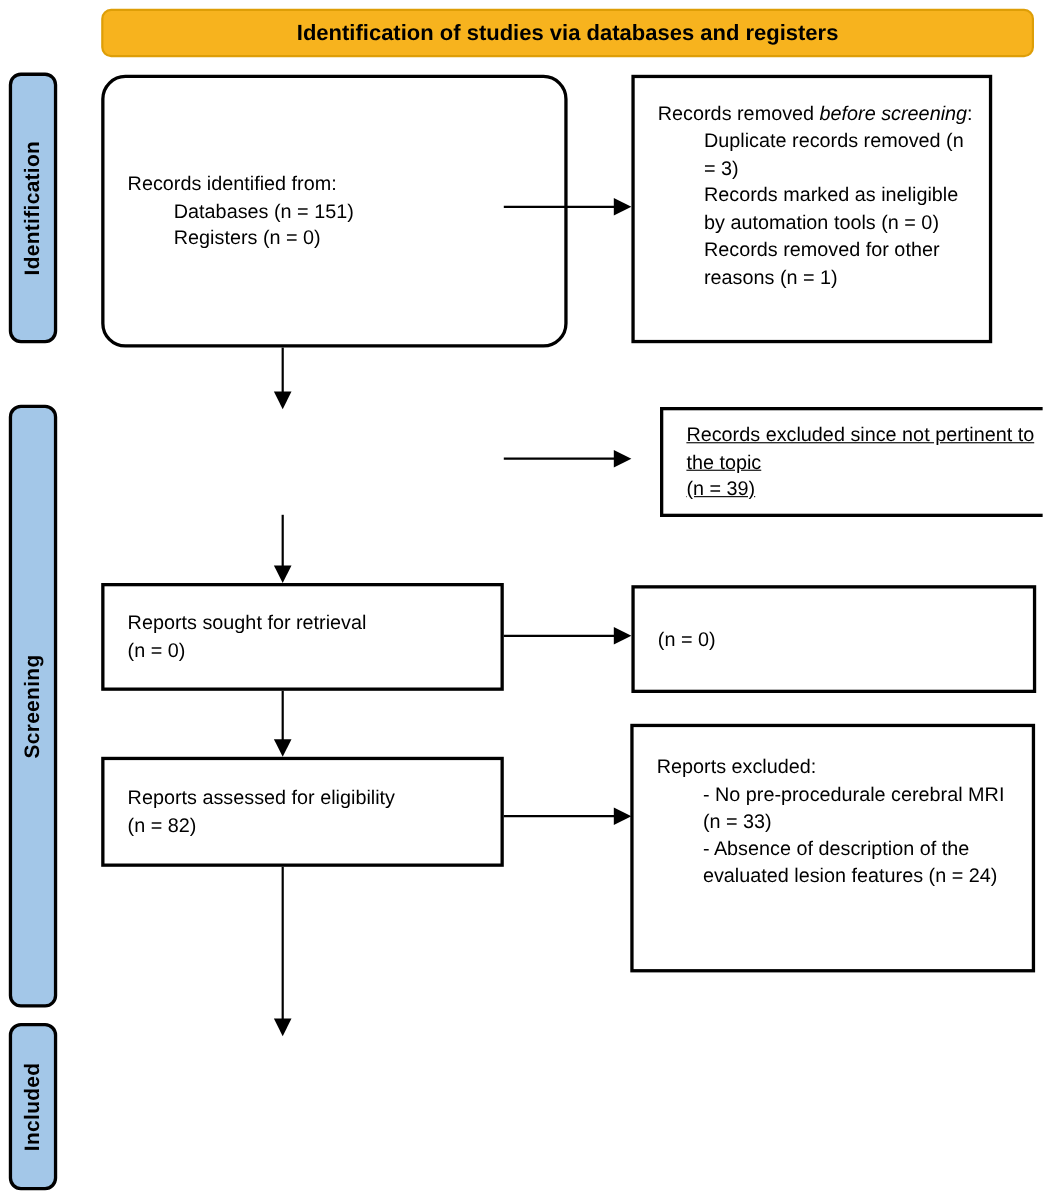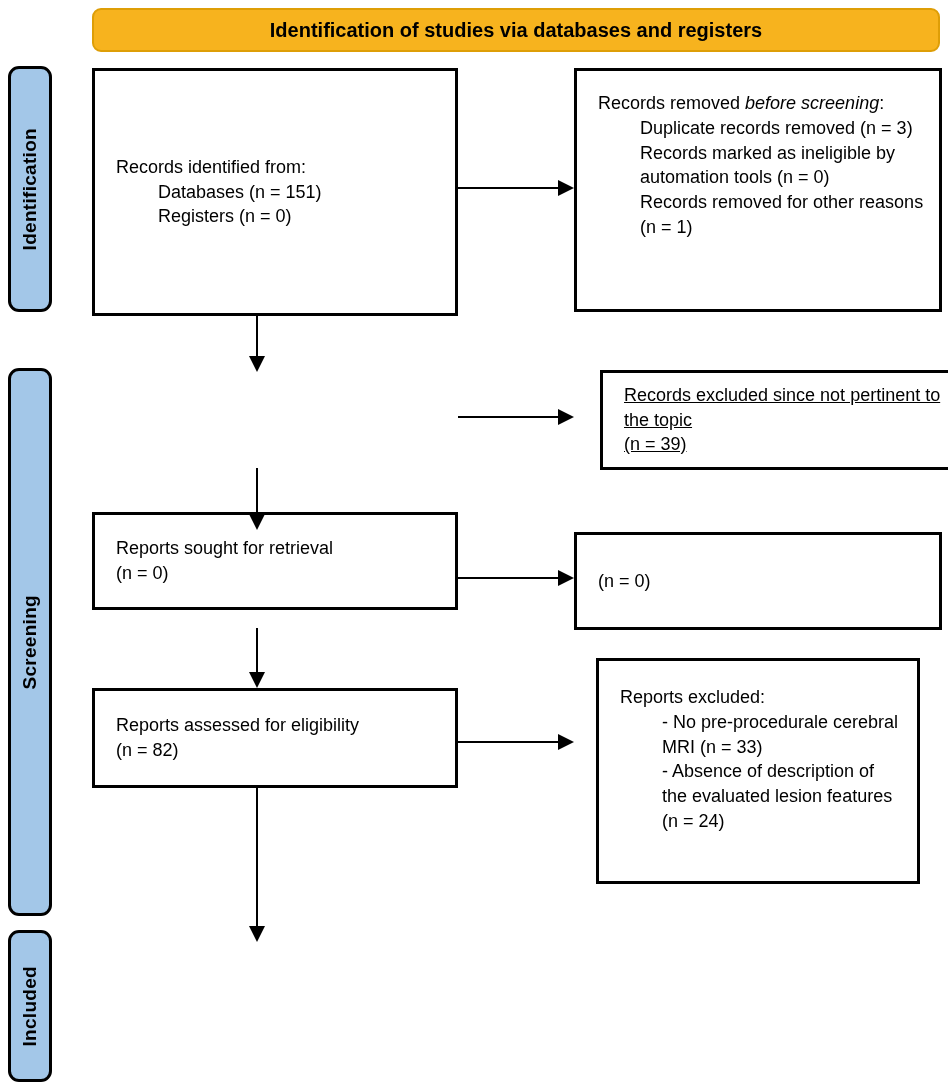--- a/index.html
+++ b/index.html
@@ -58,29 +58,29 @@
     line-height: 1.38;
     padding: 10px 14px 10px 21px;
     display: flex;
     flex-direction: column;
     justify-content: center;
   }
   .box.top-align { justify-content: flex-start; }
   .box .indent { padding-left: 42px; }
   .italic { font-style: italic; }
   
-  .box-records-identified { left: 92px; top: 68px;  width: 366px; height: 248px; }
+  .box-records-identified { left: 92px; top: 68px;  width: 424px; height: 248px; border-radius: 22px; }
   .box-records-screened   { left: 92px; top: 372px; width: 366px; height: 96px;  }
-  .box-reports-sought     { left: 92px; top: 512px; width: 366px; height: 98px;  }
+  .box-reports-sought     { left: 92px; top: 530px; width: 366px; height: 98px;  }
   .box-reports-assessed   { left: 92px; top: 688px; width: 366px; height: 100px; }
   
-  .box-records-removed       { left: 574px; top: 68px;  width: 368px; height: 244px; padding-top: 20px; }
+  .box-records-removed       { left: 574px; top: 68px;  width: 328px; height: 244px; padding-top: 20px; }
   .box-records-excluded      { left: 600px; top: 370px; width: 368px; height: 100px; text-decoration: underline; }
   .box-reports-not-retrieved { left: 574px; top: 532px; width: 368px; height: 98px;  }
-  .box-reports-excluded      { left: 596px; top: 658px; width: 324px; height: 226px; padding-top: 24px; }
+  .box-reports-excluded      { left: 573px; top: 658px; width: 368px; height: 226px; padding-top: 24px; }
   .arrows {
     position: absolute;
     left: 0; top: 0;
     width: 948px; height: 1086px;
     pointer-events: none;
   }
 </style>
 </head>
 <body>
 

